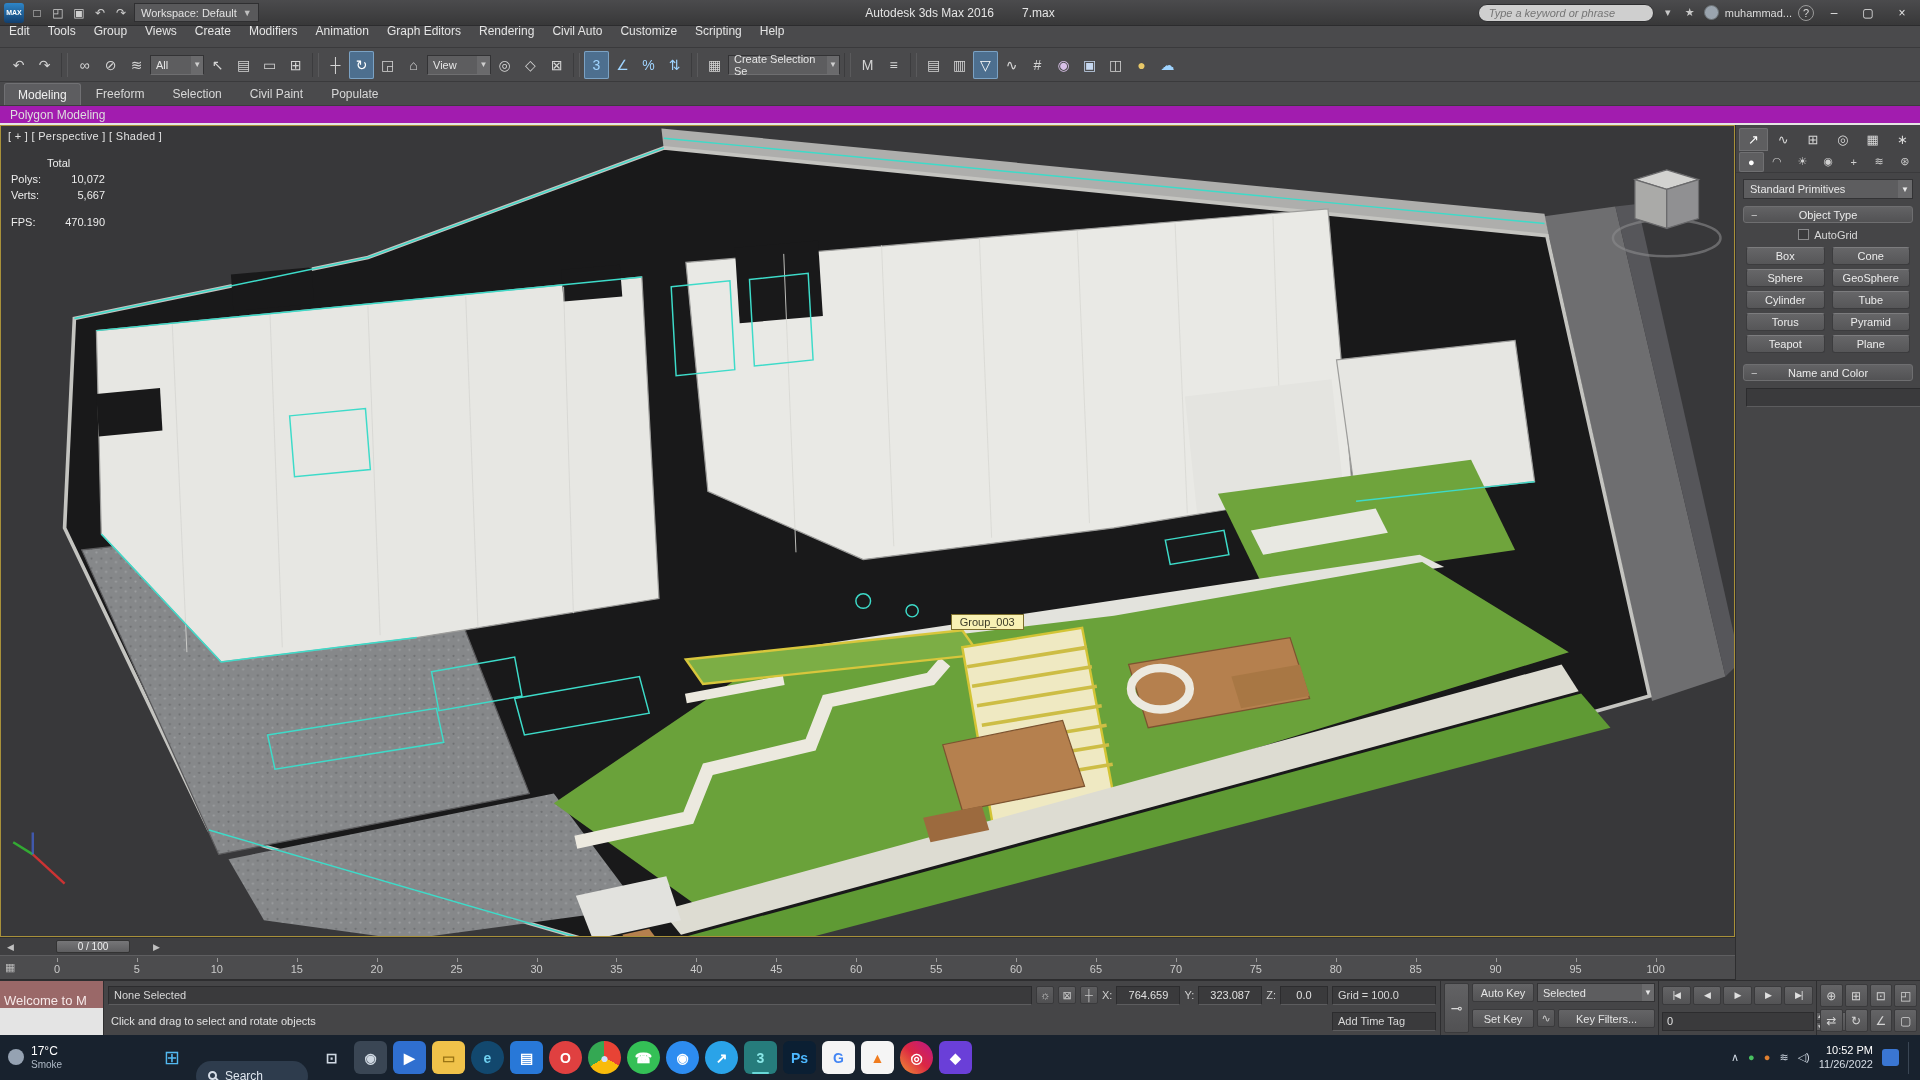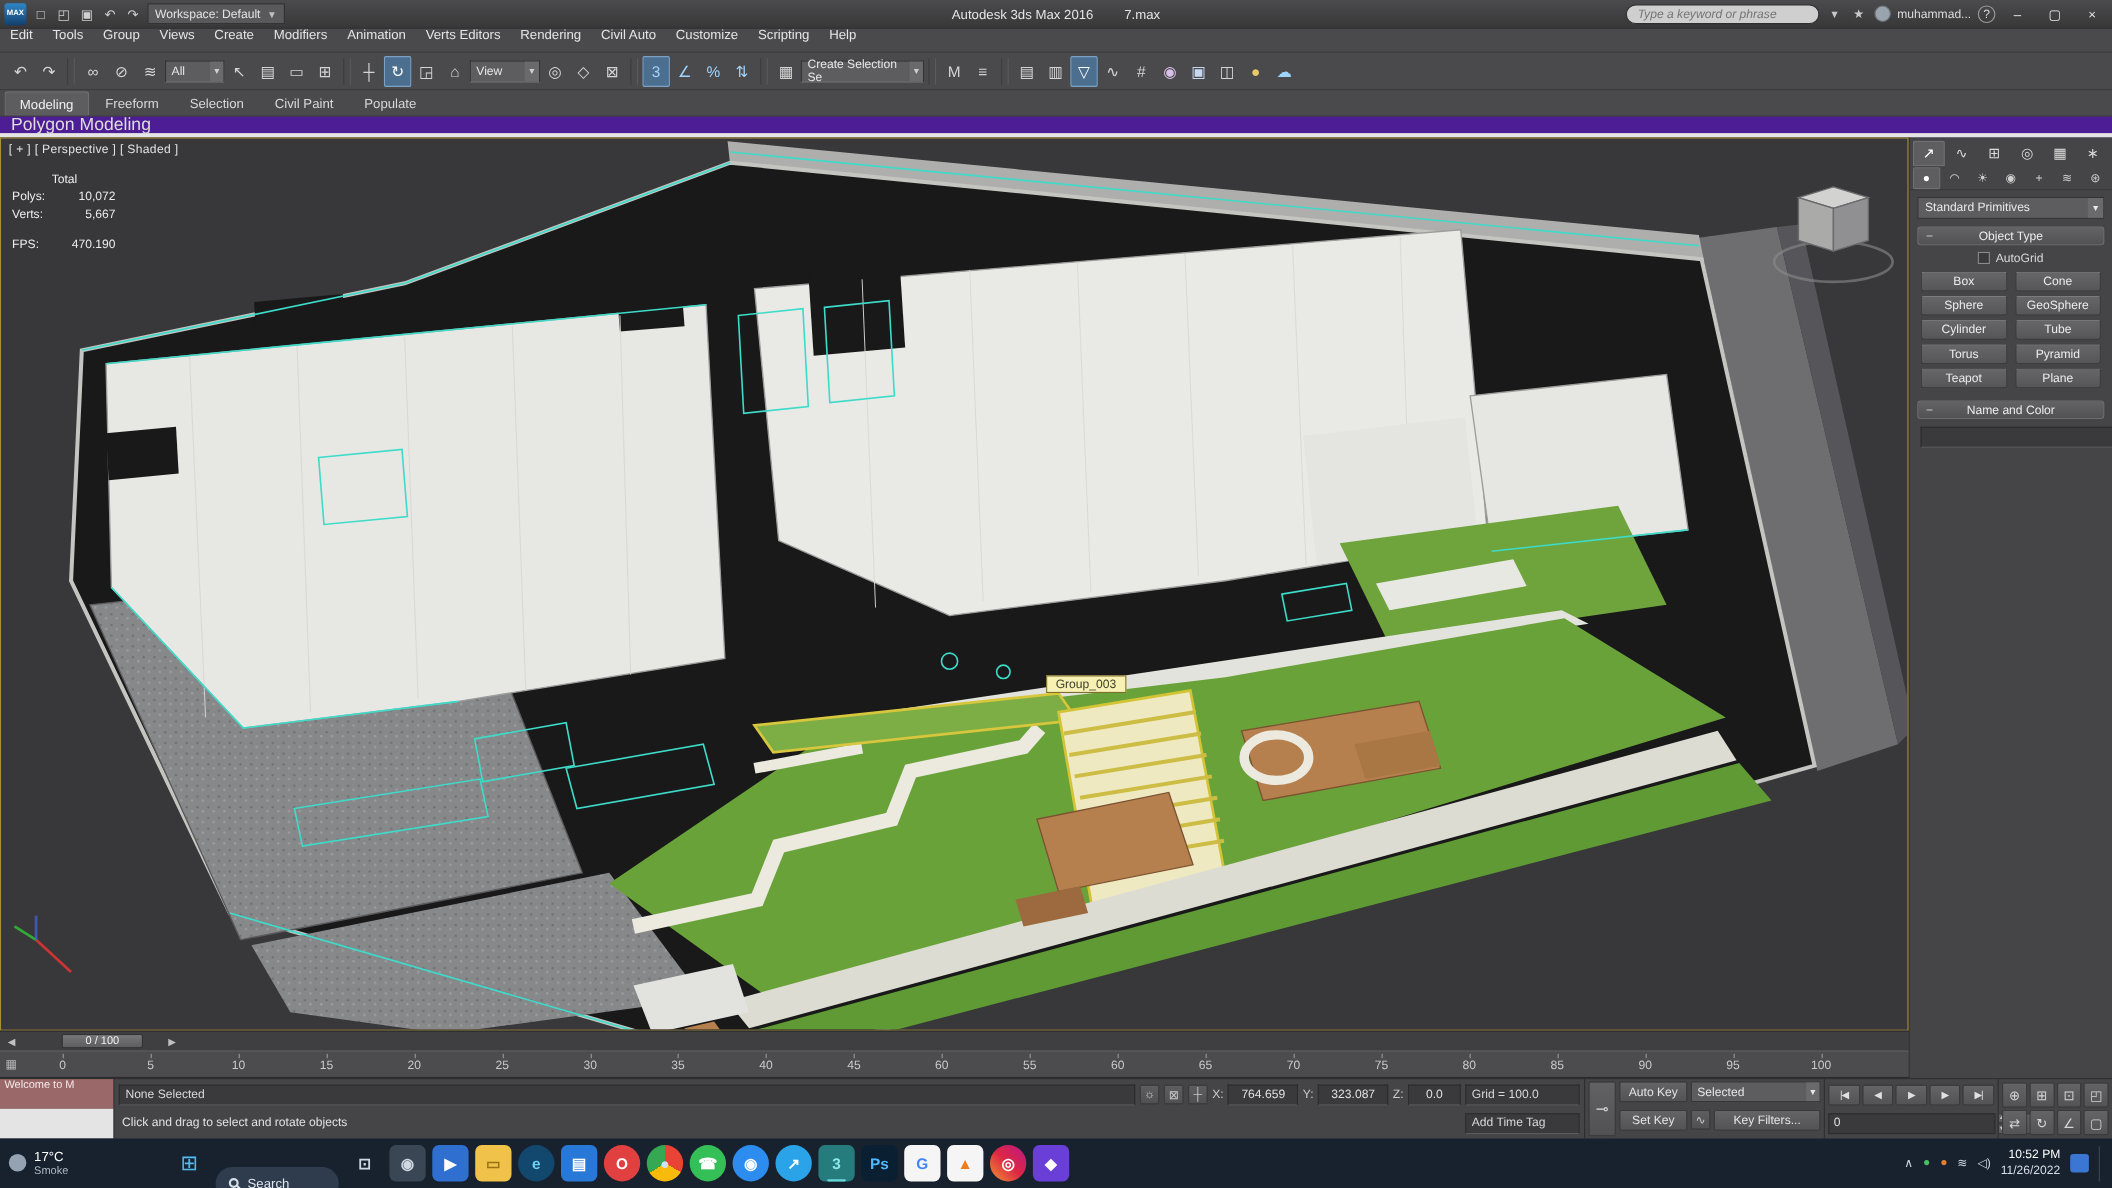--- a/index.html
+++ b/index.html
@@ -30,21 +30,21 @@
   .ticon{width:25px;height:28px;display:flex;align-items:center;justify-content:center;font-size:14px;color:#d4d4d4;border-radius:2px;flex:0 0 auto;}
   .ticon.active{background:#4d6f8f;box-shadow:inset 0 0 0 1px #7ba2c4;color:#fff;}
   .tsep{width:7px;height:24px;flex:0 0 auto;border-left:1px solid #3c3c3e;border-right:1px solid #5a5a5c;margin:0 3px;}
   .tdd{height:20px;display:flex;align-items:center;background:#5d5d5f;border:1px solid #333335;border-bottom-color:#6e6e70;padding:0 0 0 5px;font-size:11px;color:#e6e6e6;flex:0 0 auto;justify-content:space-between;}
   .tdd .arr{width:13px;height:18px;margin-left:4px;background:#6a6a6c;display:flex;align-items:center;justify-content:center;font-size:8px;color:#cfcfcf;}
 
   
   .ribbon-tabs{height:24px;background:#4a4a4c;display:flex;align-items:flex-end;padding:0 4px;gap:2px;border-bottom:1px solid #3c3c3e;}
   .rtab{height:22px;line-height:22px;padding:0 13px;font-size:12px;color:#d8d8d8;border-radius:3px 3px 0 0;}
   .rtab.active{background:#5d5d60;border:1px solid #707073;border-bottom:none;color:#f0f0f0;}
-  .ribbon-strip{height:19px;background:#4c1d95;border-bottom:4px solid #e5e5e5;display:flex;align-items:center;padding:0 10px;font-size:16px;color:#dedede;}
+  .ribbon-strip{height:19px;background:#a21caf;border-bottom:2px solid #e5e5e5;display:flex;align-items:center;padding:0 10px;font-size:12px;color:#dedede;}
 
   
   .workarea{flex:1;display:flex;min-height:0;}
   .vp-col{flex:1;display:flex;flex-direction:column;min-width:0;}
   .viewport{flex:1;position:relative;background:#38383a;border:1px solid #a8913a;overflow:hidden;}
   .viewport svg{position:absolute;inset:0;width:100%;height:100%;}
   .vp-label{position:absolute;top:4px;left:7px;font-size:11px;color:#e2e2e2;z-index:3;letter-spacing:.3px;}
   .vp-stats{position:absolute;top:30px;left:10px;font-size:11px;color:#ececec;z-index:3;line-height:1.45;}
   .vp-stats .stat-head{margin-left:36px;}
   .vp-stats .sl{display:inline-block;width:42px;}
@@ -59,21 +59,21 @@
   .tarrow{position:absolute;top:2px;width:13px;height:13px;display:flex;align-items:center;justify-content:center;color:#c0c0c0;font-size:9px;}
   .time-ruler{height:25px;background:#4c4c4e;border-top:1px solid #5e5e60;border-bottom:1px solid #2c2c2e;position:relative;display:flex;align-items:flex-start;}
   .ruler-cfg{position:absolute;left:5px;top:5px;font-size:11px;color:#b8b8b8;}
   .ticks{flex:1;display:flex;justify-content:space-between;padding:0 70px 0 48px;}
   .tick{min-width:18px;text-align:center;font-size:11px;color:#cacaca;position:relative;padding-top:7px;}
   .tick::before{content:"";position:absolute;top:2px;left:50%;width:1px;height:4px;background:#9a9a9a;}
 
   
   .statusbar{height:55px;background:#454547;border-top:1px solid #2e2e30;display:flex;}
   .listener{width:104px;display:flex;flex-direction:column;border-right:1px solid #2e2e30;}
-  .listener .rowp{flex:1;background:#9a6868;color:#f6e8e8;font-size:10px;display:flex;align-items:flex-start;padding:0 4px;white-space:nowrap;overflow:hidden;}
+  .listener .rowp{flex:1;background:#9a6868;color:#f6e8e8;font-size:13px;display:flex;align-items:flex-end;padding:0 4px;white-space:nowrap;overflow:hidden;}
   .listener .roww{flex:1;background:#e4e4e4;}
   .status-center{flex:1;display:flex;flex-direction:column;padding:2px 4px;gap:2px;min-width:0;}
   .srow{flex:1;display:flex;align-items:center;gap:4px;min-width:0;}
   .sfield{background:#3a3a3c;border:1px solid #2c2c2e;border-bottom-color:#5c5c5e;color:#d8d8d8;height:19px;display:flex;align-items:center;padding:0 5px;font-size:11px;white-space:nowrap;overflow:hidden;}
   .sel-field{flex:1;min-width:60px;}
   .prompt{flex:1;font-size:11px;color:#e0e0e0;padding-left:3px;white-space:nowrap;overflow:hidden;}
   .mini-ic{width:18px;height:18px;display:flex;align-items:center;justify-content:center;color:#c8c8c8;font-size:11px;background:linear-gradient(#5e5e60,#505052);border:1px solid #3a3a3c;border-radius:2px;flex:0 0 auto;}
   .coord-lab{font-size:11px;color:#d0d0d0;flex:0 0 auto;}
   .coord-in{width:64px;height:19px;background:#3a3a3c;border:1px solid #2c2c2e;border-bottom-color:#5c5c5e;color:#e0e0e0;font-size:11px;text-align:center;outline:none;flex:0 0 auto;}
   .coord-in.z{width:48px;}
@@ -176,21 +176,21 @@
 
   <div class="menubar">
 
   <span class="menu-item">Edit</span>
       <span class="menu-item">Tools</span>
       <span class="menu-item">Group</span>
       <span class="menu-item">Views</span>
       <span class="menu-item">Create</span>
       <span class="menu-item">Modifiers</span>
       <span class="menu-item">Animation</span>
-      <span class="menu-item">Verts Editors</span>
+      <span class="menu-item">Graph Editors</span>
       <span class="menu-item">Rendering</span>
       <span class="menu-item">Civil Auto</span>
       <span class="menu-item">Customize</span>
       <span class="menu-item">Scripting</span>
       <span class="menu-item">Help</span>
     </div>
 
   <div class="toolbar">
 
   <span class="ticon">↶</span>

